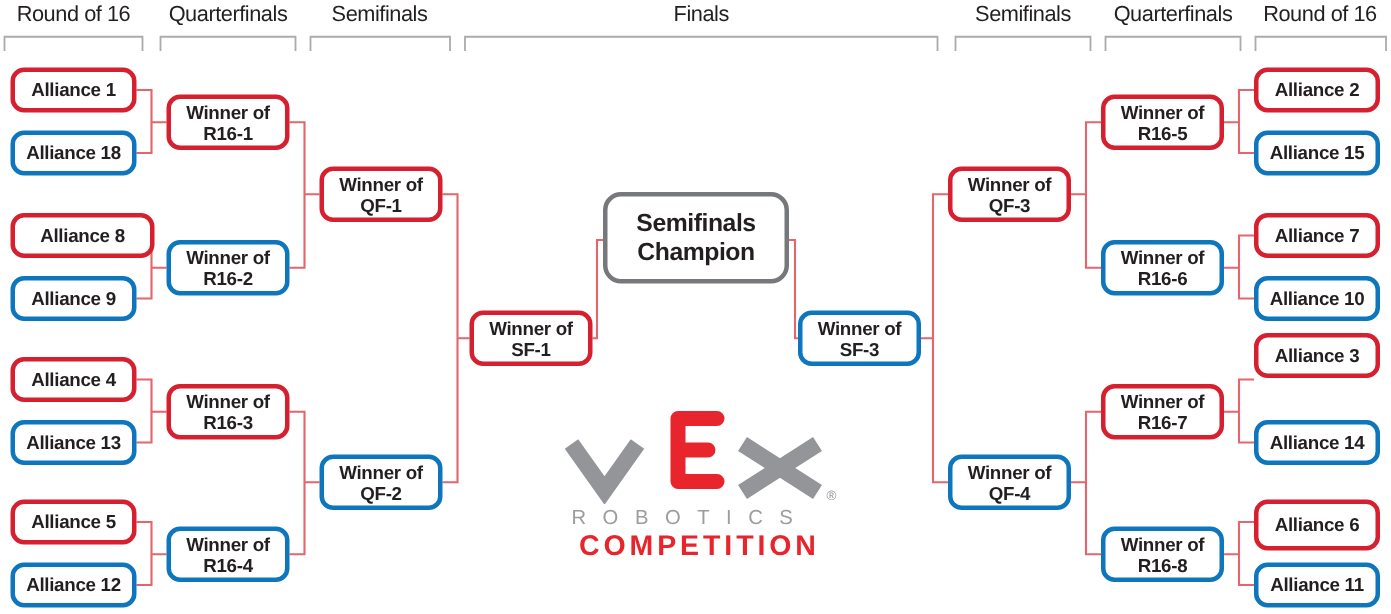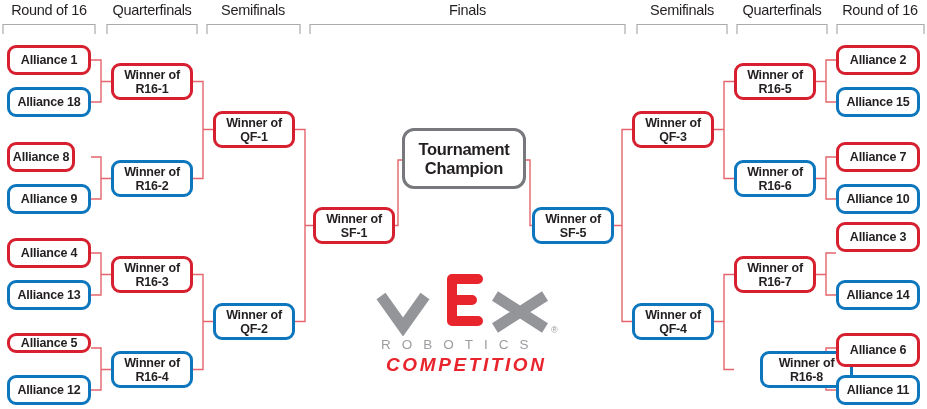--- a/index.html
+++ b/index.html
@@ -25,21 +25,21 @@
   .champion{font-size:16.5px;line-height:19px;border-radius:12px;letter-spacing:-0.3px;}
   
   .logo{position:absolute;left:370px;top:268px;width:190px;height:118px;z-index:1;}
   .logo-glyphs{position:absolute;left:0;top:0;}
   .logo-robotics{
     position:absolute;left:0;top:69px;width:190px;text-align:left;
     font-size:13.5px;font-weight:normal;color:#9b9da0;letter-spacing:11px;text-indent:11px;white-space:nowrap;
   }
   .logo-competition{
     position:absolute;left:-6px;top:86px;width:202px;text-align:center;
-    font-size:19px;font-weight:bold;color:#e8242c;letter-spacing:2.6px;text-indent:2.6px;white-space:nowrap;font-style:italic;
+    font-size:19px;font-weight:bold;color:#e8242c;letter-spacing:2.6px;text-indent:2.6px;white-space:nowrap;
   }
 </style>
 </head>
 <body>
 
 <div id="stage">
 
   <svg id="lines" width="927" height="409" viewBox="0 0 927 409">
     <path d="M3 34 V24.5 H95 V34 M107 34 V24.5 H197 V34 M207 34 V24.5 H300 V34 M310 34 V24.5 H625 V34 M637 34 V24.5 H727 V34 M737 34 V24.5 H827 V34 M837 34 V24.5 H924 V34" fill="none" stroke="#a9abad" stroke-width="1.2"></path>
     <path d="M91 60 H101 V102 H91 M101 81.5 H111
@@ -63,46 +63,46 @@
   <div class="header" style="left:-1px;width:100px">Round of 16</div>
   <div class="header" style="left:102px;width:100px">Quarterfinals</div>
   <div class="header" style="left:203px;width:100px">Semifinals</div>
   <div class="header" style="left:314px;width:307px">Finals</div>
   <div class="header" style="left:632px;width:100px">Semifinals</div>
   <div class="header" style="left:732px;width:100px">Quarterfinals</div>
   <div class="header" style="left:830px;width:100px">Round of 16</div>
 
   <div class="node" style="left:7px;top:45px;width:84px;height:30px" data-color="red">Alliance 1</div>
   <div class="node" style="left:7px;top:87px;width:84px;height:30px" data-color="blue">Alliance 18</div>
-  <div class="node" style="left:7px;top:142px;width:68px;height:30px" data-color="red">Alliance 8</div>
+  <div class="node" style="left:7px;top:142px;width:96px;height:30px" data-color="red">Alliance 8</div>
   <div class="node" style="left:7px;top:184px;width:84px;height:30px" data-color="blue">Alliance 9</div>
   <div class="node" style="left:7px;top:238px;width:84px;height:30px" data-color="red">Alliance 4</div>
   <div class="node" style="left:7px;top:280px;width:84px;height:30px" data-color="blue">Alliance 13</div>
-  <div class="node" style="left:7px;top:333px;width:84px;height:20px" data-color="red">Alliance 5</div>
+  <div class="node" style="left:7px;top:333px;width:84px;height:30px" data-color="red">Alliance 5</div>
   <div class="node" style="left:7px;top:375px;width:84px;height:30px" data-color="blue">Alliance 12</div>
 
   <div class="node" style="left:111px;top:63px;width:82px;height:37px" data-color="red">Winner of R16-1</div>
   <div class="node" style="left:111px;top:160px;width:82px;height:37px" data-color="blue">Winner of R16-2</div>
   <div class="node" style="left:111px;top:256px;width:82px;height:37px" data-color="red">Winner of R16-3</div>
   <div class="node" style="left:111px;top:351px;width:82px;height:37px" data-color="blue">Winner of R16-4</div>
 
   <div class="node" style="left:213px;top:111px;width:82px;height:37px" data-color="red">Winner of QF-1</div>
   <div class="node" style="left:213px;top:303px;width:82px;height:37px" data-color="blue">Winner of QF-2</div>
 
   <div class="node" style="left:313px;top:207px;width:82px;height:37px" data-color="red">Winner of SF-1</div>
-  <div class="node champion" style="left:402px;top:128px;width:124px;height:61px" data-color="gray">Tournament Champion</div>
-  <div class="node" style="left:532px;top:207px;width:82px;height:37px" data-color="blue">Winner of SF-5</div>
+  <div class="node champion" style="left:402px;top:128px;width:124px;height:61px" data-color="gray">Semifinals Champion</div>
+  <div class="node" style="left:532px;top:207px;width:82px;height:37px" data-color="blue">Winner of SF-3</div>
 
   <div class="node" style="left:632px;top:111px;width:82px;height:37px" data-color="red">Winner of QF-3</div>
   <div class="node" style="left:632px;top:303px;width:82px;height:37px" data-color="blue">Winner of QF-4</div>
 
   <div class="node" style="left:734px;top:63px;width:82px;height:37px" data-color="red">Winner of R16-5</div>
   <div class="node" style="left:734px;top:160px;width:82px;height:37px" data-color="blue">Winner of R16-6</div>
   <div class="node" style="left:734px;top:256px;width:82px;height:37px" data-color="red">Winner of R16-7</div>
-  <div class="node" style="left:760px;top:351px;width:93px;height:37px" data-color="blue">Winner of R16-8</div>
+  <div class="node" style="left:734px;top:351px;width:82px;height:37px" data-color="blue">Winner of R16-8</div>
 
   <div class="node" style="left:836px;top:45px;width:84px;height:30px" data-color="red">Alliance 2</div>
   <div class="node" style="left:836px;top:87px;width:84px;height:30px" data-color="blue">Alliance 15</div>
   <div class="node" style="left:836px;top:142px;width:84px;height:30px" data-color="red">Alliance 7</div>
   <div class="node" style="left:836px;top:184px;width:84px;height:30px" data-color="blue">Alliance 10</div>
   <div class="node" style="left:836px;top:222px;width:84px;height:30px" data-color="red">Alliance 3</div>
   <div class="node" style="left:836px;top:280px;width:84px;height:30px" data-color="blue">Alliance 14</div>
   <div class="node" style="left:836px;top:333px;width:84px;height:34px" data-color="red">Alliance 6</div>
   <div class="node" style="left:836px;top:375px;width:84px;height:30px" data-color="blue">Alliance 11</div>
 

